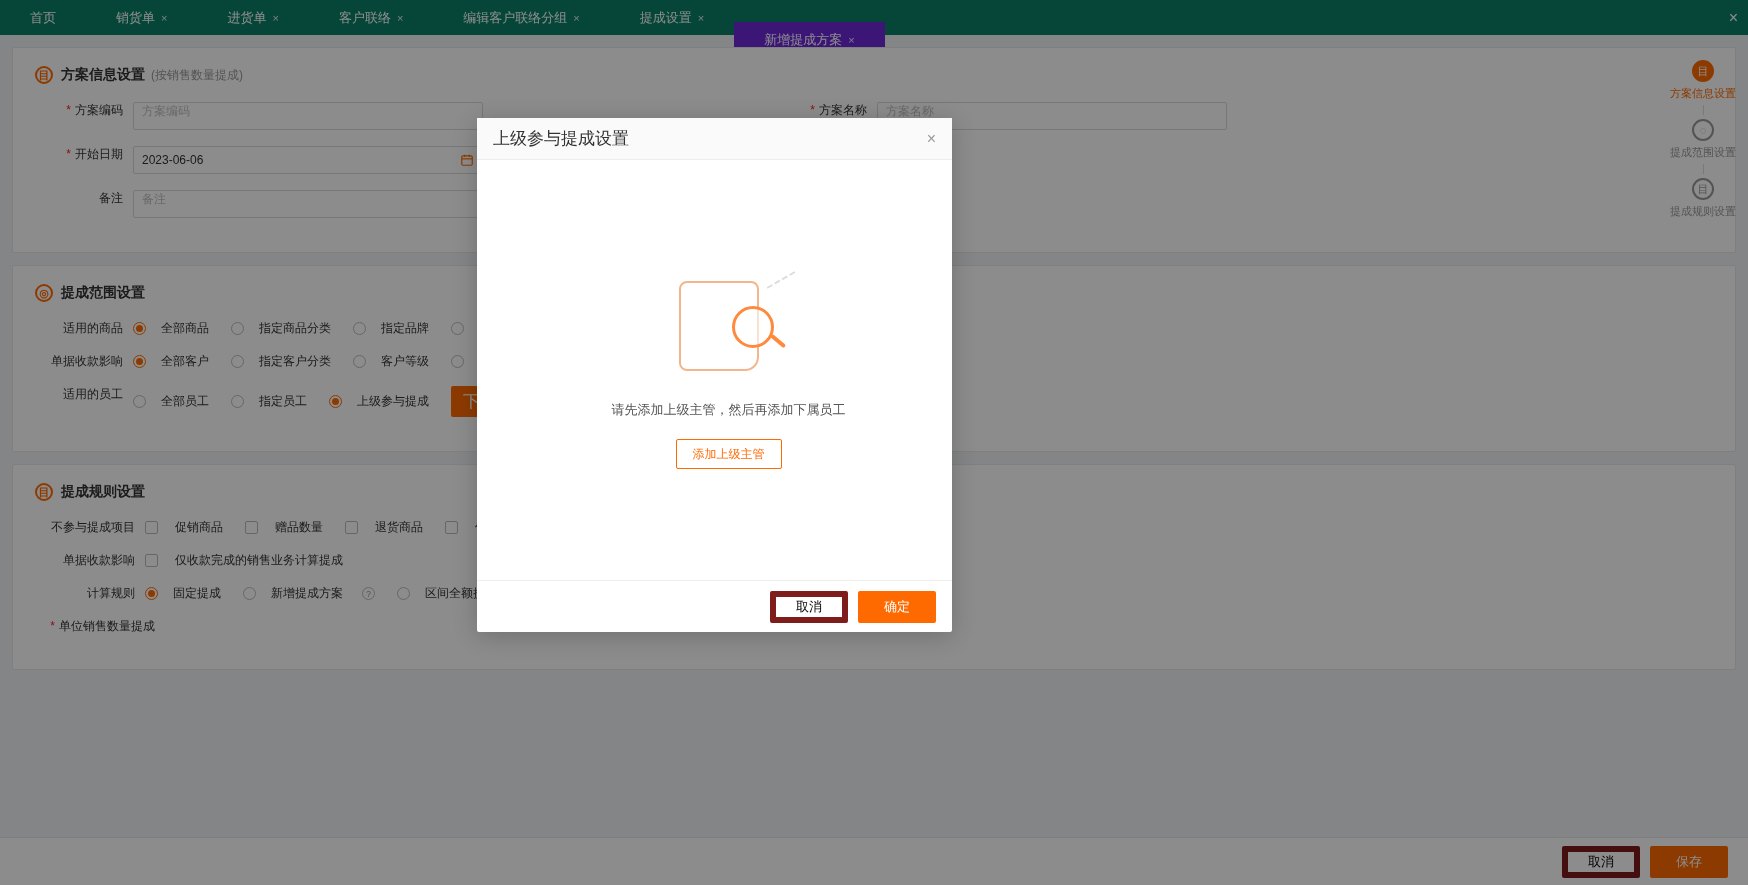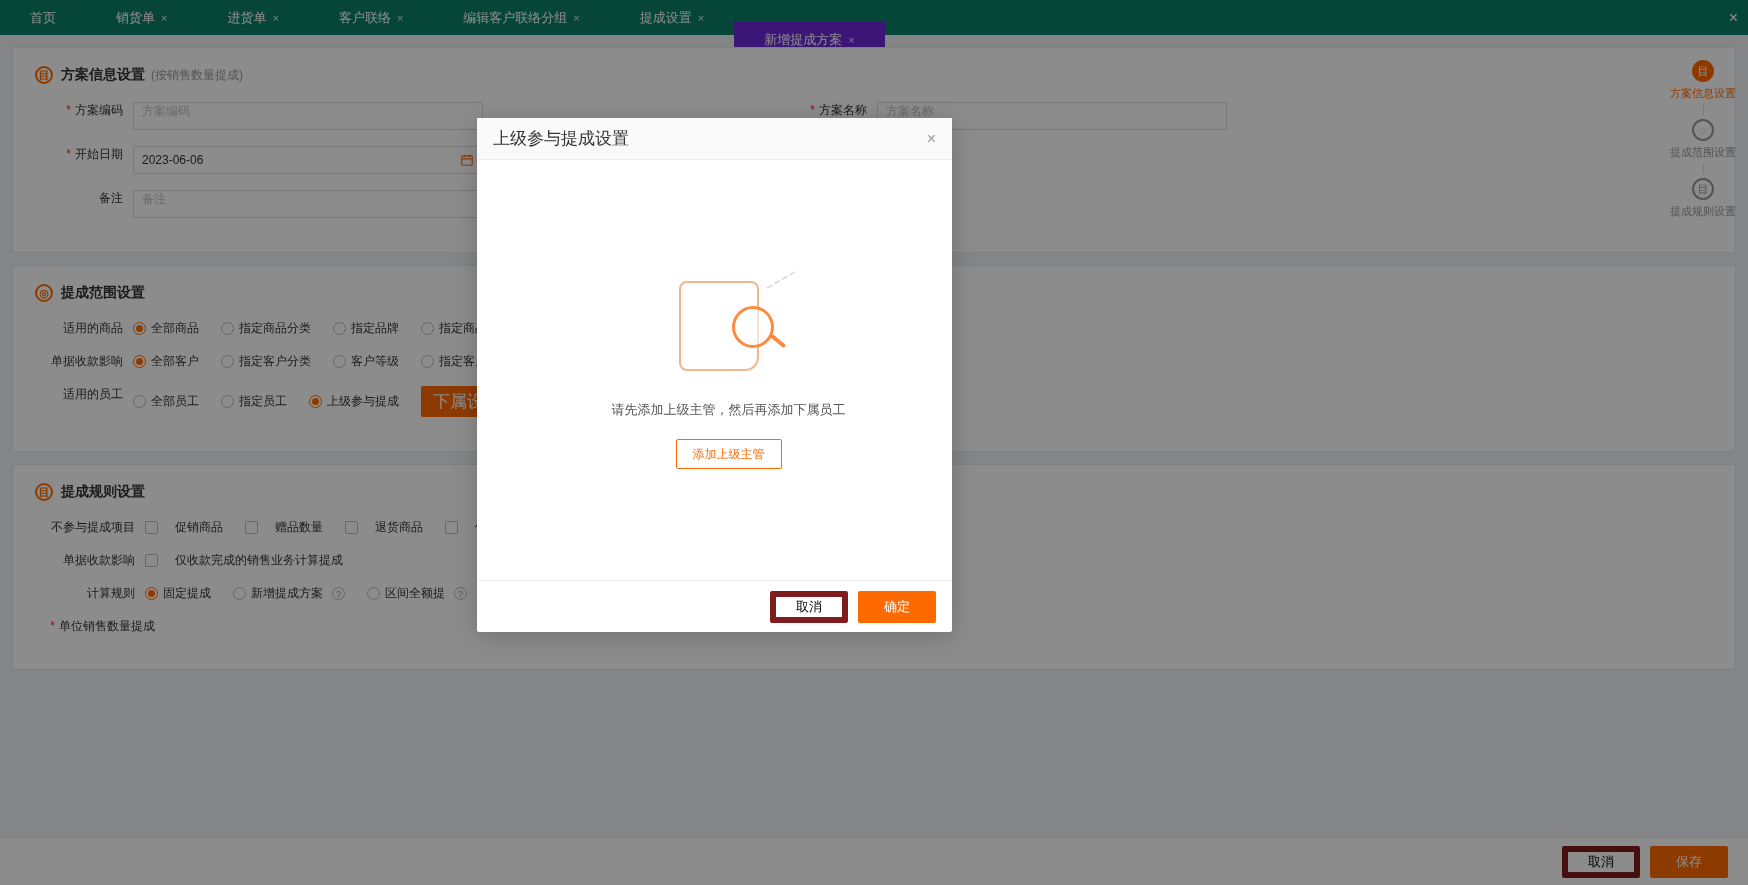--- a/index.html
+++ b/index.html
@@ -23,21 +23,21 @@
 .form-row { display: flex; align-items: flex-start; margin-bottom: 16px; }
 .form-label { width: 98px; text-align: right; padding-right: 10px; color: #333; }
 .req-star { color: #f5222d; margin-right: 4px; }
 .input { height: 28px; border: 1px solid #d9d9d9; border-radius: 2px; padding: 0 8px; color: #333; font-size: 12px; background: #fff; }
 .input.placeholder { color: #bfbfbf; }
 .input-date { width: 350px; display: flex; align-items: center; justify-content: space-between; }
 .calendar-icon { width: 14px; height: 14px; color: #ff6a00; }
 
 
 .radio-group { display: flex; align-items: center; gap: 22px; flex-wrap: wrap; }
-.radio { display: inline-flex; align-items: center; gap: 5px; cursor: pointer; }
+.radio { display: inline-flex; align-items: center; gap: 15px; cursor: pointer; }
 .radio-circle { width: 13px; height: 13px; border: 1px solid #bbb; border-radius: 50%; display: inline-flex; align-items: center; justify-content: center; }
 .radio.checked .radio-circle { border-color: #ff6a00; }
 .radio.checked .radio-circle::after { content: ""; width: 7px; height: 7px; background: #ff6a00; border-radius: 50%; }
 .checkbox { display: inline-flex; align-items: center; gap: 17px; cursor: pointer; }
 .checkbox-box { width: 13px; height: 13px; border: 1px solid #bbb; border-radius: 2px; }
 .info-icon { width: 13px; height: 13px; border: 1px solid #bbb; border-radius: 50%; display: inline-flex; align-items: center; justify-content: center; font-size: 9px; color: #999; margin-left: 4px; cursor: pointer; }
 
 .btn-small-orange { background: #ff6a00; color: #fff; border: none; padding: 4px 12px; border-radius: 2px; font-size: 17px; cursor: pointer; }
 
 

